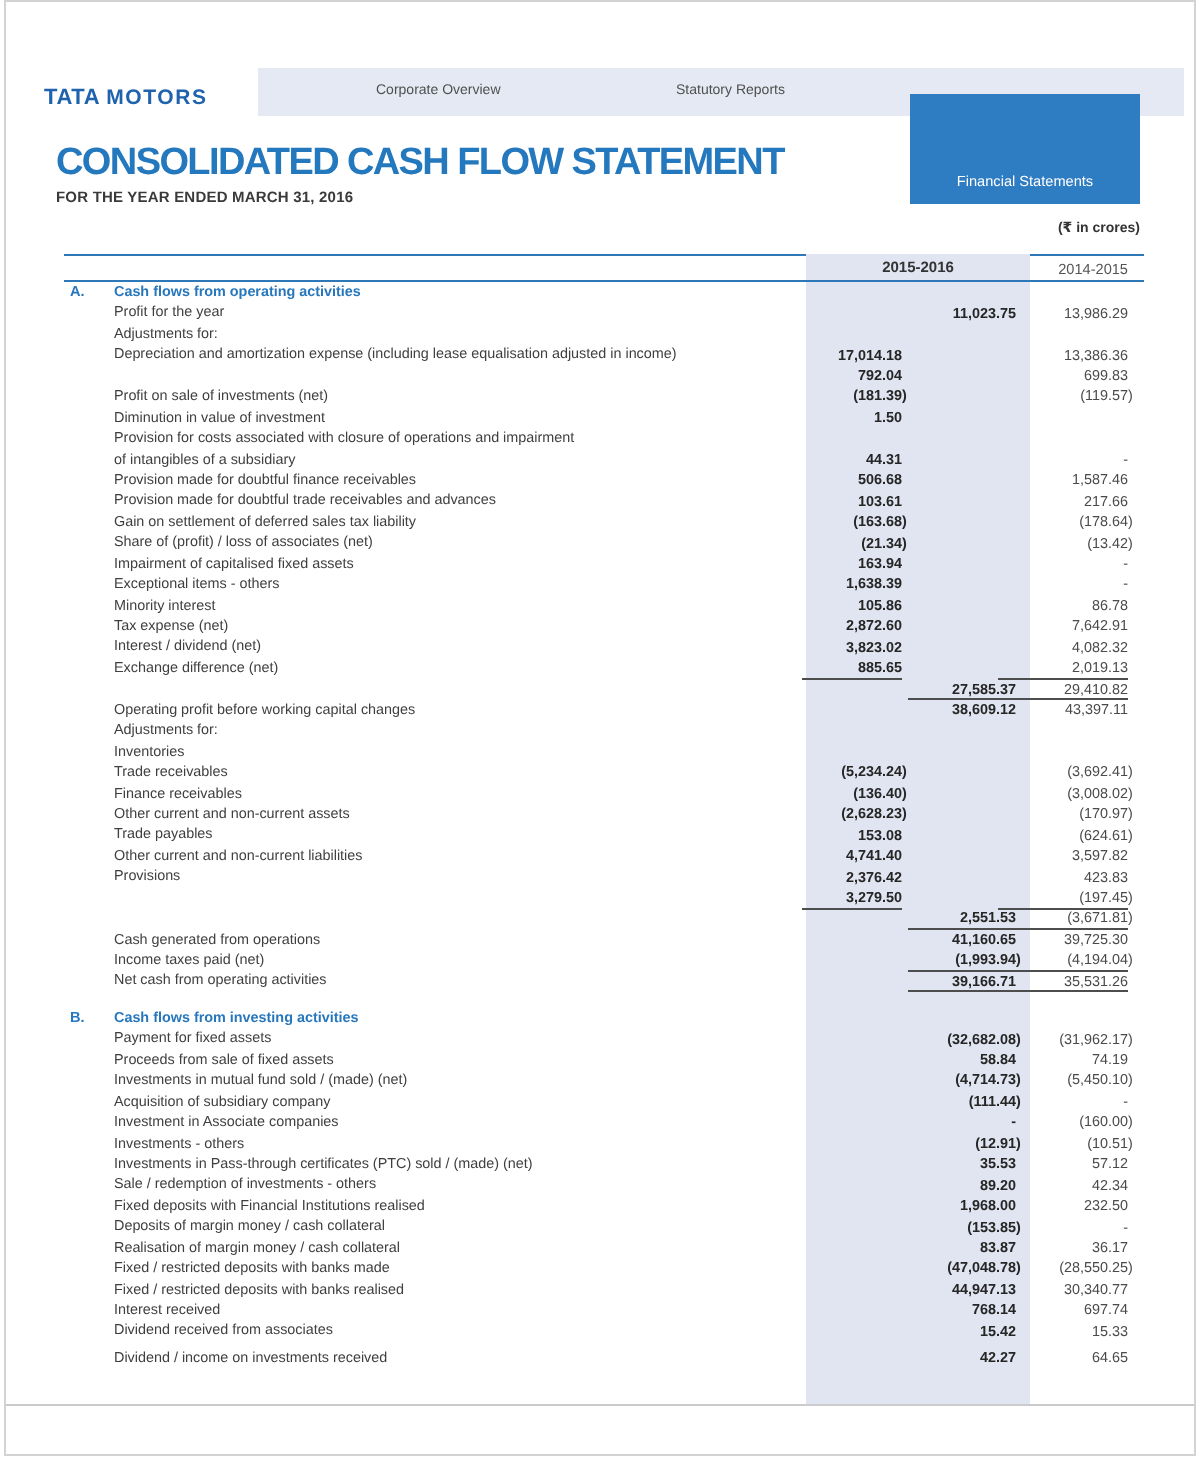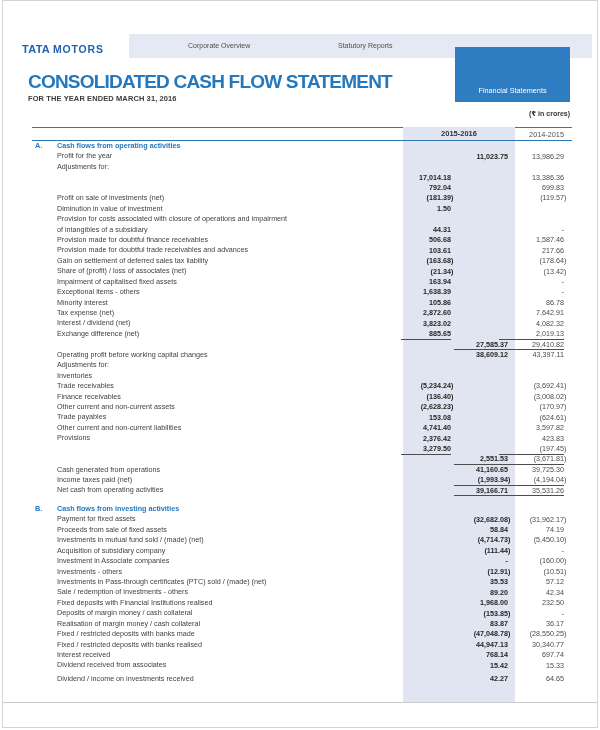--- a/index.html
+++ b/index.html
@@ -79,20 +79,21 @@
       </div>
       <div class="row">
         <span class="lbl">Profit for the year</span>
         <span class="num c1t"><span class="txt">11,023.75</span></span>
         <span class="num c2"><span class="txt">13,986.29</span></span>
       </div>
       <div class="row">
         <span class="lbl">Adjustments for:</span>
       </div>
       <div class="row">
+        <span class="lbl">Depreciation and amortization expense (including lease equalisation adjusted in income)</span>
         <span class="num c1d"><span class="txt">17,014.18</span></span>
         <span class="num c2"><span class="txt">13,386.36</span></span>
       </div>
       <div class="row">
         <span class="num c1d"><span class="txt">792.04</span></span>
         <span class="num c2"><span class="txt">699.83</span></span>
       </div>
       <div class="row">
         <span class="lbl">Profit on sale of investments (net)</span>
         <span class="num c1d pr"><span class="txt">(181.39)</span></span>

